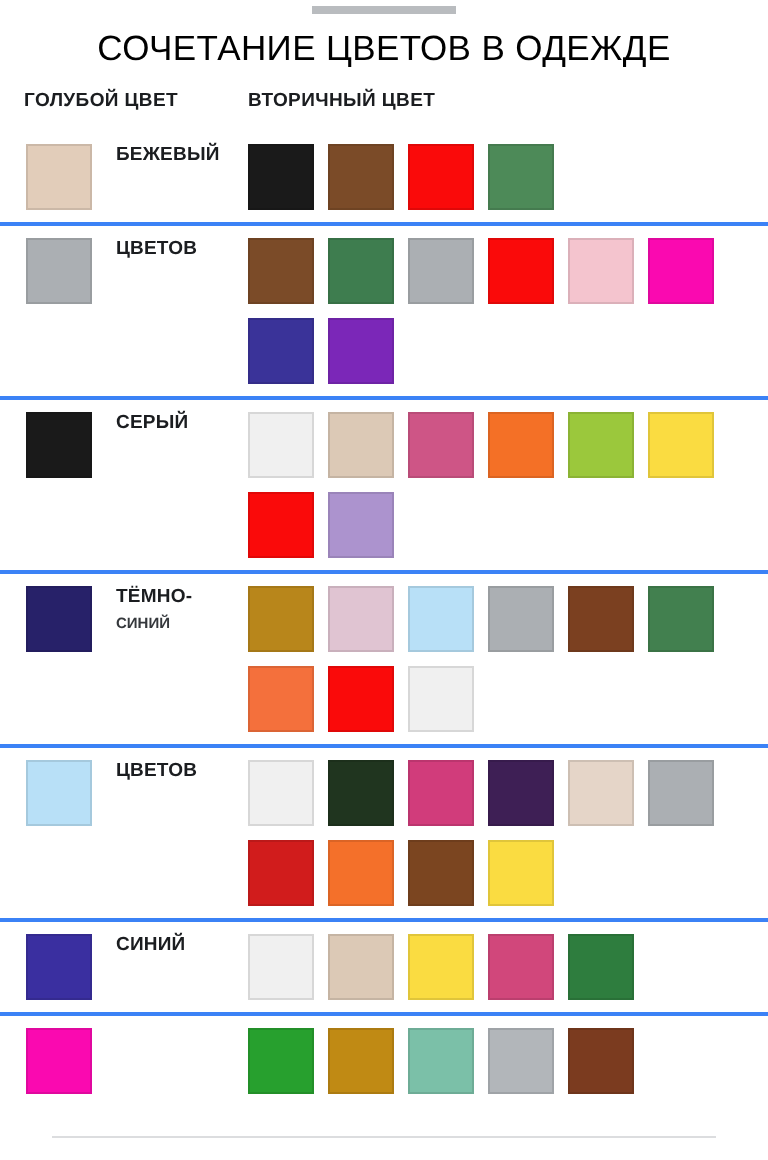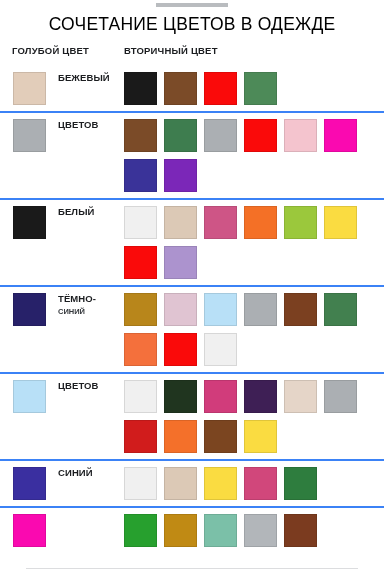--- a/index.html
+++ b/index.html
@@ -174,21 +174,21 @@
             <span class="swatch dark-edge" style="background: rgb(58, 51, 153);"></span>
             <span class="swatch dark-edge" style="background: rgb(123, 39, 184);"></span>
           </div>
         </div>
       </div>
       <div class="row">
         <div class="row-inner">
           <div class="primary-cell">
             <span class="swatch dark-edge" style="background: rgb(26, 26, 26);"></span>
           </div>
-          <div class="primary-label">БЕЛЫЙ</div>
+          <div class="primary-label">СЕРЫЙ</div>
           <div class="secondary-cell">
             <span class="swatch dark-edge" style="background: rgb(240, 240, 240);"></span>
             <span class="swatch dark-edge" style="background: rgb(220, 201, 182);"></span>
             <span class="swatch dark-edge" style="background: rgb(206, 85, 134);"></span>
             <span class="swatch dark-edge" style="background: rgb(244, 112, 38);"></span>
             <span class="swatch dark-edge" style="background: rgb(155, 200, 60);"></span>
             <span class="swatch dark-edge" style="background: rgb(250, 220, 65);"></span>
             <span class="swatch dark-edge" style="background: rgb(250, 10, 10);"></span>
             <span class="swatch dark-edge" style="background: rgb(172, 147, 206);"></span>
           </div>

